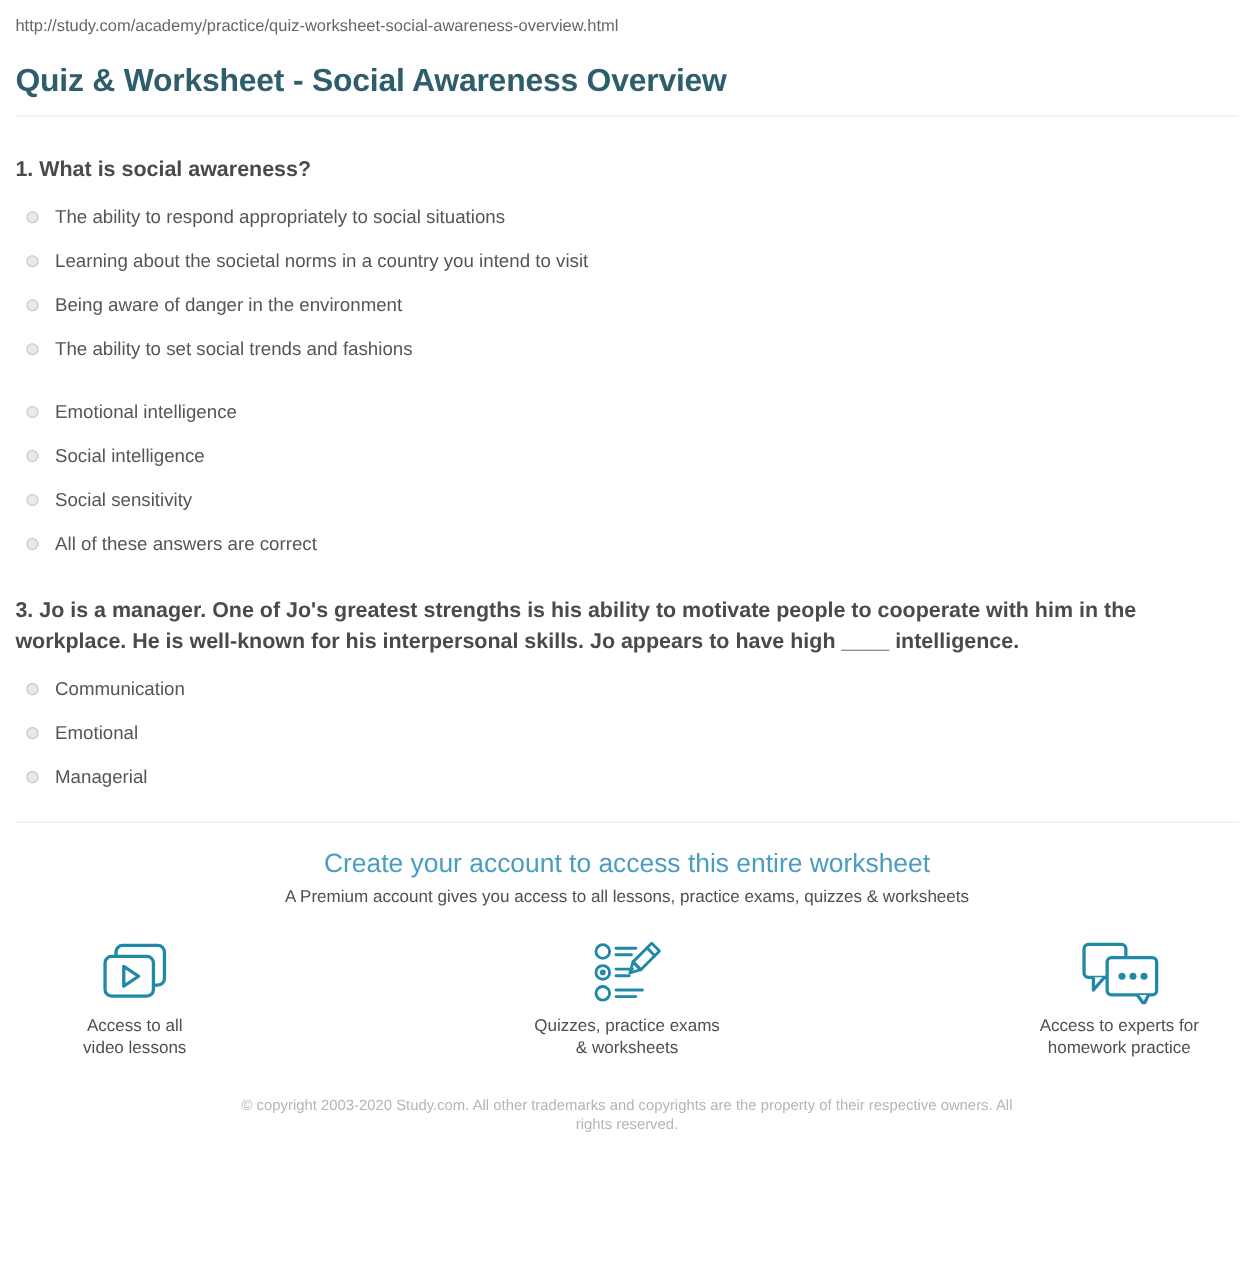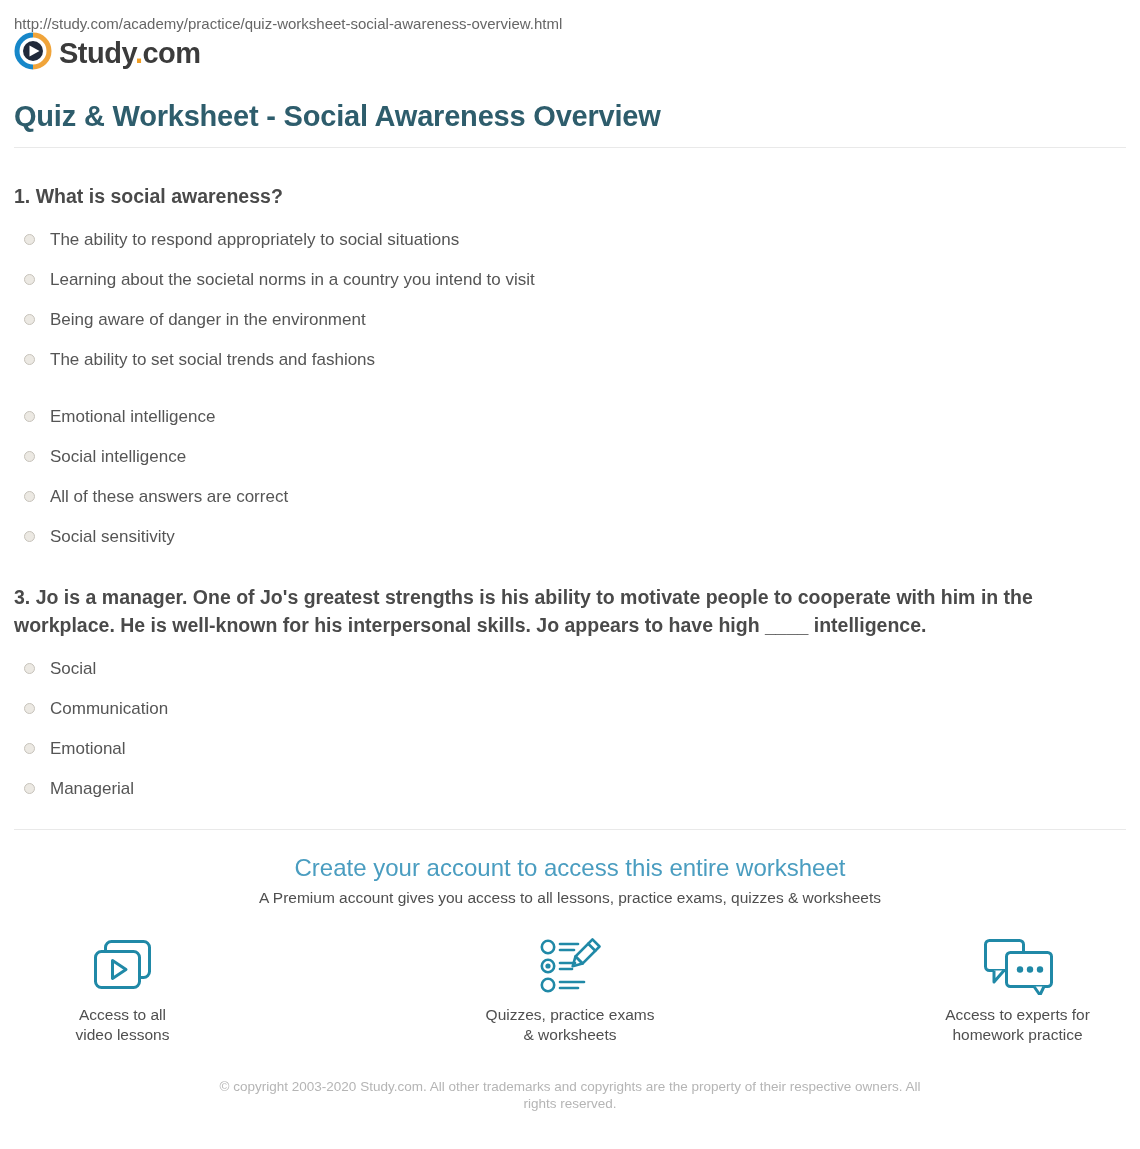--- a/index.html
+++ b/index.html
@@ -51,31 +51,20 @@
   .copyright {
     font-size: 13.5px; color: #b5b5b5; line-height: 17px;
     max-width: 705px; margin: 0 auto;
   }
 </style>
 </head>
 <body>
 
 <div class="topbar">
   <div class="url">http://study.com/academy/practice/quiz-worksheet-social-awareness-overview.html</div>
-  <div class="logo">
-    <span>
-      <svg width="38" height="38" viewBox="0 0 38 38">
-        <path d="M19 3 A16 16 0 0 0 19 35" fill="none" stroke="#1787c9" stroke-width="5"></path>
-        <path d="M19 35 A16 16 0 0 0 19 3" fill="none" stroke="#f0a43a" stroke-width="5"></path>
-        <circle cx="19" cy="19" r="10" fill="#20293a"></circle>
-        <path d="M15.5 13.5 L25.5 19 L15.5 24.5 Z" fill="#ffffff"></path>
-      </svg>
-    </span>
-    <span class="logo-text"><span>Study</span><span class="logo-dot">.</span><span>com</span></span>
-  </div>
 </div>
 
 <div class="page">
   <h1 class="title">Quiz &amp; Worksheet - Social Awareness Overview</h1>
   <hr class="divider">
 
   <div class="question">
     <div class="q-heading">
       <span>1.</span> <span>What is social awareness?</span>
     </div>
@@ -101,35 +90,31 @@
     <div class="option">
       <span class="radio"></span>
       <span class="option-label">Emotional intelligence</span>
     </div>
     <div class="option">
       <span class="radio"></span>
       <span class="option-label">Social intelligence</span>
     </div>
     <div class="option">
       <span class="radio"></span>
+      <span class="option-label">Social sensitivity</span>
+    </div>
+    <div class="option">
+      <span class="radio"></span>
       <span class="option-label">All of these answers are correct</span>
-    </div>
-    <div class="option">
-      <span class="radio"></span>
-      <span class="option-label">Social sensitivity</span>
     </div>
   </div>
 
   <div class="question q2">
     <div class="q-heading">
       <span>3.</span> <span>Jo is a manager. One of Jo's greatest strengths is his ability to motivate people to cooperate with him in the workplace. He is well-known for his interpersonal skills. Jo appears to have high ____ intelligence.</span>
-    </div>
-    <div class="option">
-      <span class="radio"></span>
-      <span class="option-label">Social</span>
     </div>
     <div class="option">
       <span class="radio"></span>
       <span class="option-label">Communication</span>
     </div>
     <div class="option">
       <span class="radio"></span>
       <span class="option-label">Emotional</span>
     </div>
     <div class="option">

